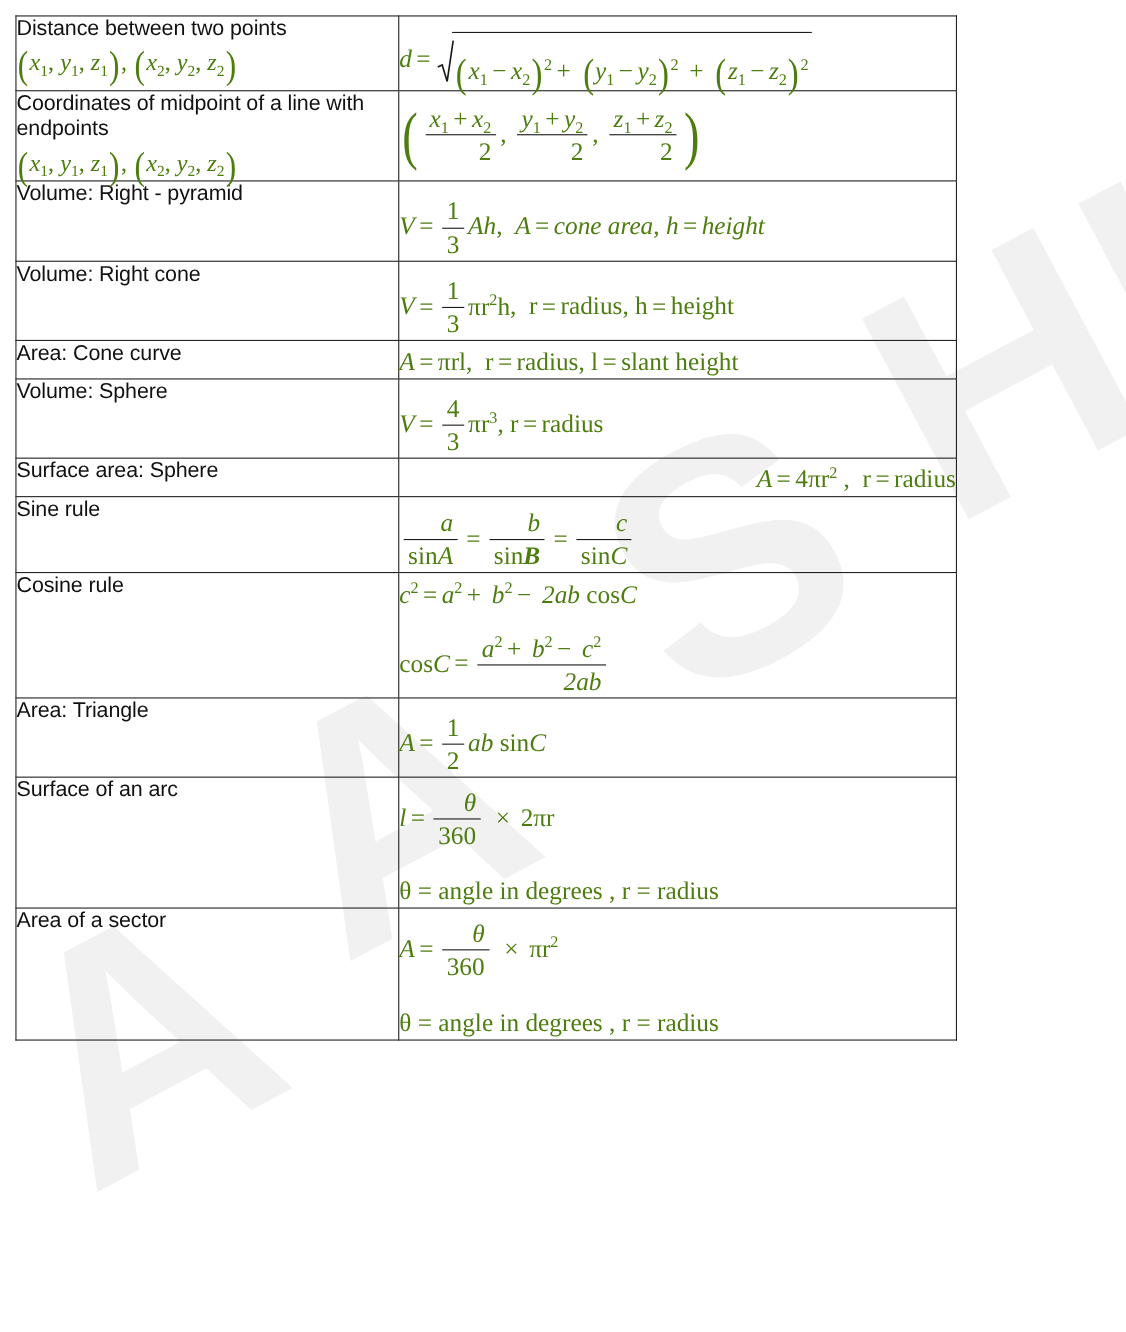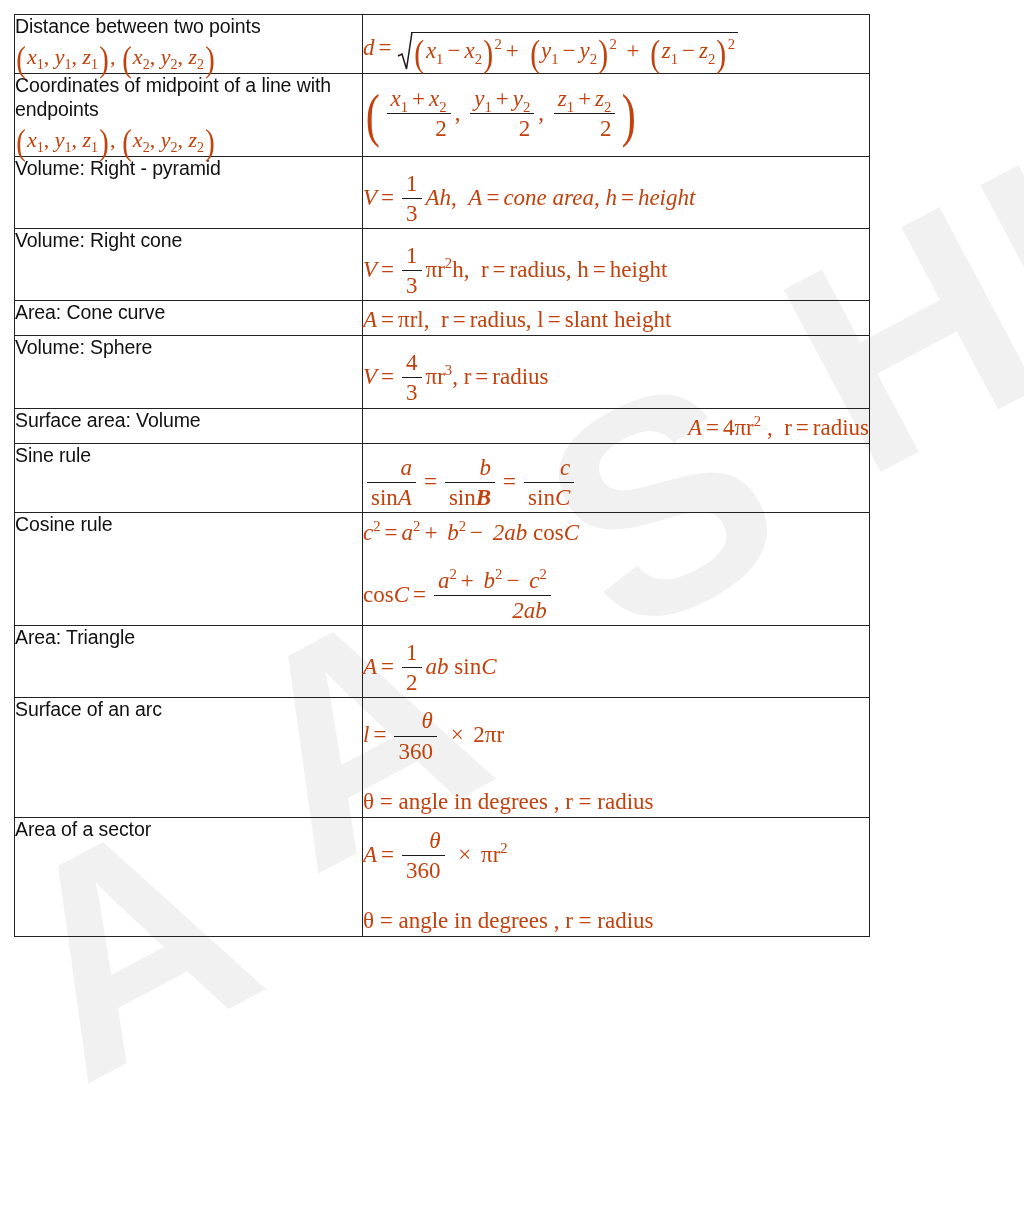--- a/index.html
+++ b/index.html
@@ -67,21 +67,21 @@
     font-size: 19.5px;
     line-height: 1.22;
     color: #111111;
     letter-spacing: -0.1px;
   }
 
   
   .math {
     font-family: "Liberation Serif", serif;
     font-size: 23px;
-    color: #c2410c;
+    color: #4d7c0f;
     line-height: 1.35;
     white-space: nowrap;
   }
   .math .it { font-style: italic; }
   .math .bit { font-style: italic; font-weight: bold; }
   .math .up { font-style: normal; }
   .math .op { padding: 0 4px; }
   .math sup {
     font-size: 0.64em;
     vertical-align: super;
@@ -148,21 +148,21 @@
     padding-left: 2px;
   }
   .sqrt > .radsign {
     display: inline-block;
     font-size: 1.02em;
     vertical-align: middle;
   }
   .sqrt > .radicand {
     display: inline-block;
     border-top: 1.5px solid #1a1a1a;
-    padding: 2px 3px 0 2px;
+    padding: 19px 3px 0 2px;
     vertical-align: middle;
     margin-left: -2px;
   }
   .sqrt svg { vertical-align: middle; }
   .note-line { display: block; margin-top: 20px; }
   .second-line { display: block; margin-top: 20px; }
 </style>
 </head>
 <body>
 
@@ -245,21 +245,21 @@
     </td>
     <td class="formula-cell">
       <div class="math" style="margin-top:14px;">
         <span class="it">V</span><span class="op">=</span><span class="frac"><span class="num">4</span><span class="den">3</span></span><span class="up">πr<sup>3</sup></span>,&nbsp;<span class="up">r</span><span class="op">=</span><span class="up">radius</span>
       </div>
     </td>
   </tr>
 
   <tr>
     <td class="label-cell">
-      <div class="row-label">Surface area: Volume</div>
+      <div class="row-label">Surface area: Sphere</div>
     </td>
     <td class="formula-cell">
       <div class="math" style="margin-top:3px;text-align:right;">
         <span class="it">A</span><span class="op">=</span><span class="up">4πr<sup>2</sup></span>&nbsp;,&nbsp;&nbsp;<span class="up">r</span><span class="op">=</span><span class="up">radius</span>
       </div>
     </td>
   </tr>
 
   <tr>
     <td class="label-cell">

